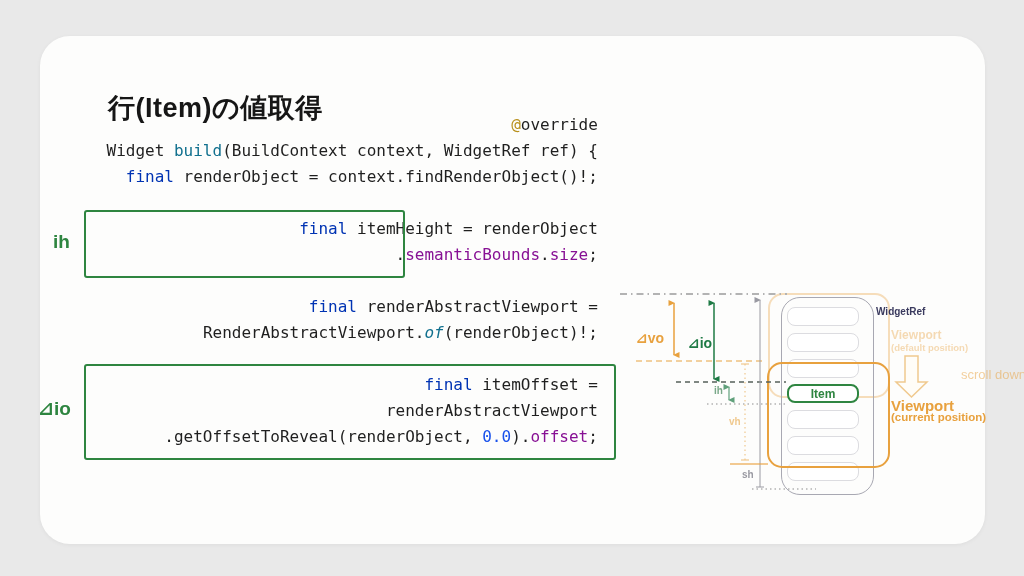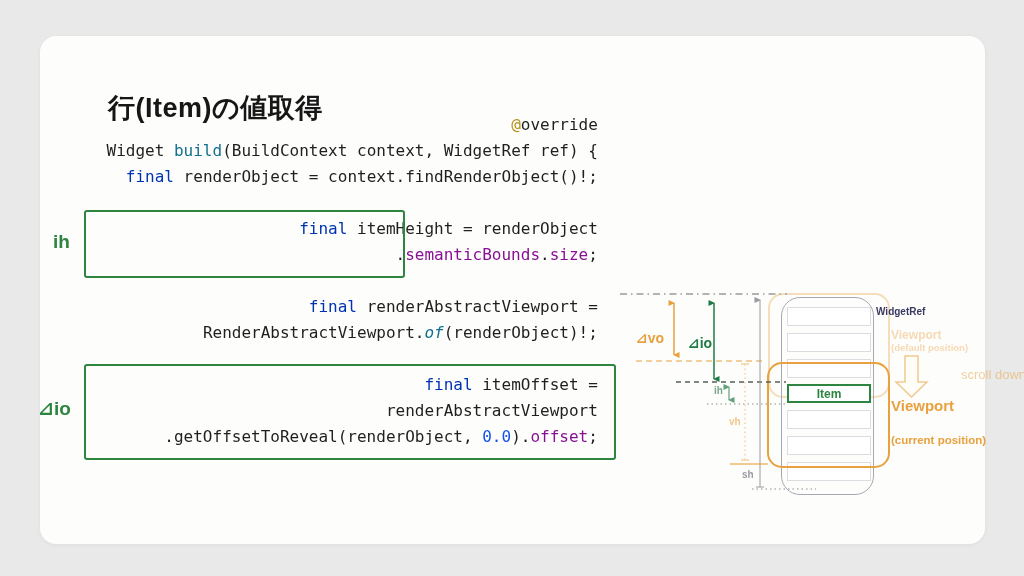--- a/index.html
+++ b/index.html
@@ -3,21 +3,21 @@
 <meta charset="utf-8">
 <style>
   html,body{margin:0;padding:0;}
   body{
     width:1024px;height:576px;position:relative;overflow:hidden;
     background:var(--bg,#e9e9e9);
     font-family:"Liberation Sans","DejaVu Sans",sans-serif;
   }
   .card{
     position:absolute;left:40px;top:36px;width:945px;height:508px;
-    background:var(--card,#fdfdfc);border-radius:16px;
+    background:var(--card,#fdfdfc);border-radius:30px;
     box-shadow:0 1px 4px rgba(0,0,0,.05);
   }
   .title{
     position:absolute;left:68px;top:54px;
     font-size:27px;font-weight:800;color:#161616;letter-spacing:.5px;
   }
   
   .code{
     position:absolute;left:68px;top:112px;
     font-family:"DejaVu Sans Mono","Liberation Mono",monospace;
@@ -52,40 +52,40 @@
   }
   .rect-scrollview{
     position:absolute;left:781px;top:297px;width:91px;height:196px;
     border:1.5px solid var(--svborder,#a8a8b2);border-radius:19px;
   }
   .rect-current-vp{
     position:absolute;left:767px;top:362px;width:119px;height:102px;
     border:2px solid var(--orange,#e8a13e);border-radius:15px;
   }
   .row{
-    position:absolute;left:787px;width:84px;height:19px;background:#fff;
-    border:1.5px solid var(--rowborder,#dcdce0);border-radius:0;box-sizing:border-box;
+    position:absolute;left:787px;width:72px;height:19px;background:#fff;
+    border:1.5px solid var(--rowborder,#dcdce0);border-radius:8px;box-sizing:border-box;
   }
   .row.item{
     border:2px solid var(--green,#2e8540);
     display:flex;align-items:center;justify-content:center;
     font-size:12px;font-weight:700;color:var(--green,#2e8540);
   }
   .dlabel{position:absolute;white-space:nowrap;}
   .lbl-vo{left:636px;top:330px;font-size:14px;font-weight:800;color:var(--orange,#e8a13e);}
   .lbl-dio{left:688px;top:335px;font-size:14px;font-weight:800;color:var(--greendiag,#1e7a45);}
   .lbl-ihd{left:714px;top:385px;font-size:10px;font-weight:700;color:var(--greensoft,#79a888);}
   .lbl-vh{left:729px;top:416px;font-size:10px;font-weight:700;color:var(--orangesoft,#f0c98e);}
   .lbl-sh{left:742px;top:469px;font-size:10px;font-weight:700;color:var(--graysh,#9a9aa2);}
   .lbl-sv{left:876px;top:306px;font-size:10px;font-weight:700;color:var(--svlabel,#3a3a5e);}
   .lbl-vpd1{left:891px;top:328px;font-size:12px;font-weight:800;color:var(--orange,#e8a13e);opacity:.38;}
   .lbl-vpd2{left:891px;top:342px;font-size:9.5px;font-weight:600;color:var(--orange,#e8a13e);opacity:.38;}
   .lbl-sd{left:961px;top:367px;font-size:13px;font-weight:400;color:var(--orange,#e8a13e);opacity:.5;}
   .lbl-vpc1{left:891px;top:397px;font-size:15px;font-weight:800;color:var(--orange,#e8a13e);}
-  .lbl-vpc2{left:891px;top:434px;font-size:11.5px;font-weight:700;color:var(--orange,#e8a13e);}
+  .lbl-vpc2{left:891px;top:411px;font-size:11.5px;font-weight:700;color:var(--orange,#e8a13e);}
 </style>
 </head>
 <body>
 
 <div class="card">
   <div class="title">行(Item)の値取得</div>
 </div>
 
 <div class="code"><div class="cl"><span class="an">@</span><span class="pl">override</span></div><div class="cl"><span class="pl">Widget </span><span class="fn">build</span><span class="pl">(BuildContext context, WidgetRef ref) {</span></div><div class="cl"><span class="pl">  </span><span class="kw">final</span><span class="pl"> renderObject = context.findRenderObject()!;</span></div><div class="cl">&nbsp;</div><div class="cl"><span class="pl">  </span><span class="kw">final</span><span class="pl"> itemHeight = renderObject</span></div><div class="cl"><span class="pl">      .</span><span class="fld">semanticBounds</span><span class="pl">.</span><span class="fld">size</span><span class="pl">;</span></div><div class="cl">&nbsp;</div><div class="cl"><span class="pl">  </span><span class="kw">final</span><span class="pl"> renderAbstractViewport =</span></div><div class="cl"><span class="pl">      RenderAbstractViewport.</span><span class="it">of</span><span class="pl">(renderObject)!;</span></div><div class="cl">&nbsp;</div><div class="cl"><span class="pl">  </span><span class="kw">final</span><span class="pl"> itemOffset =</span></div><div class="cl"><span class="pl">      renderAbstractViewport</span></div><div class="cl"><span class="pl">          .getOffsetToReveal(renderObject, </span><span class="num">0.0</span><span class="pl">).</span><span class="fld">offset</span><span class="pl">;</span></div></div>
 

